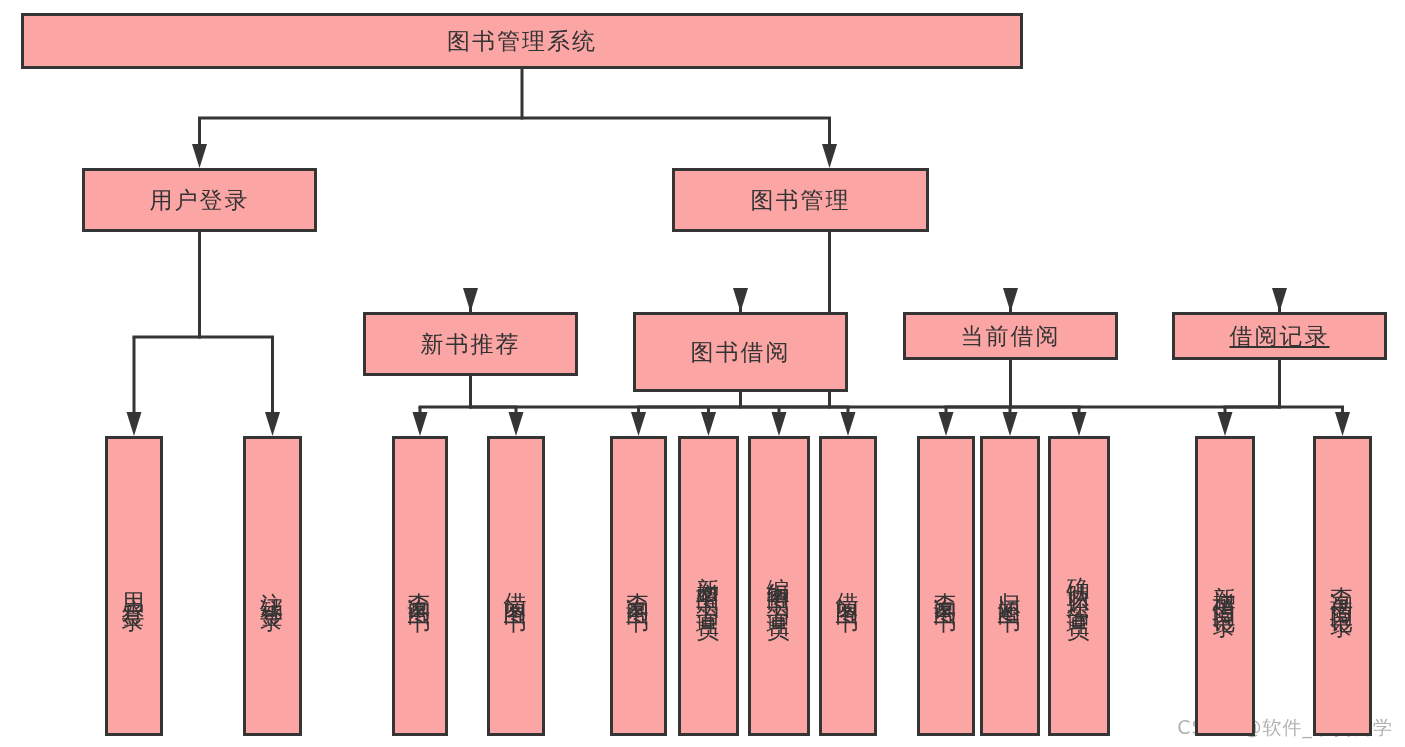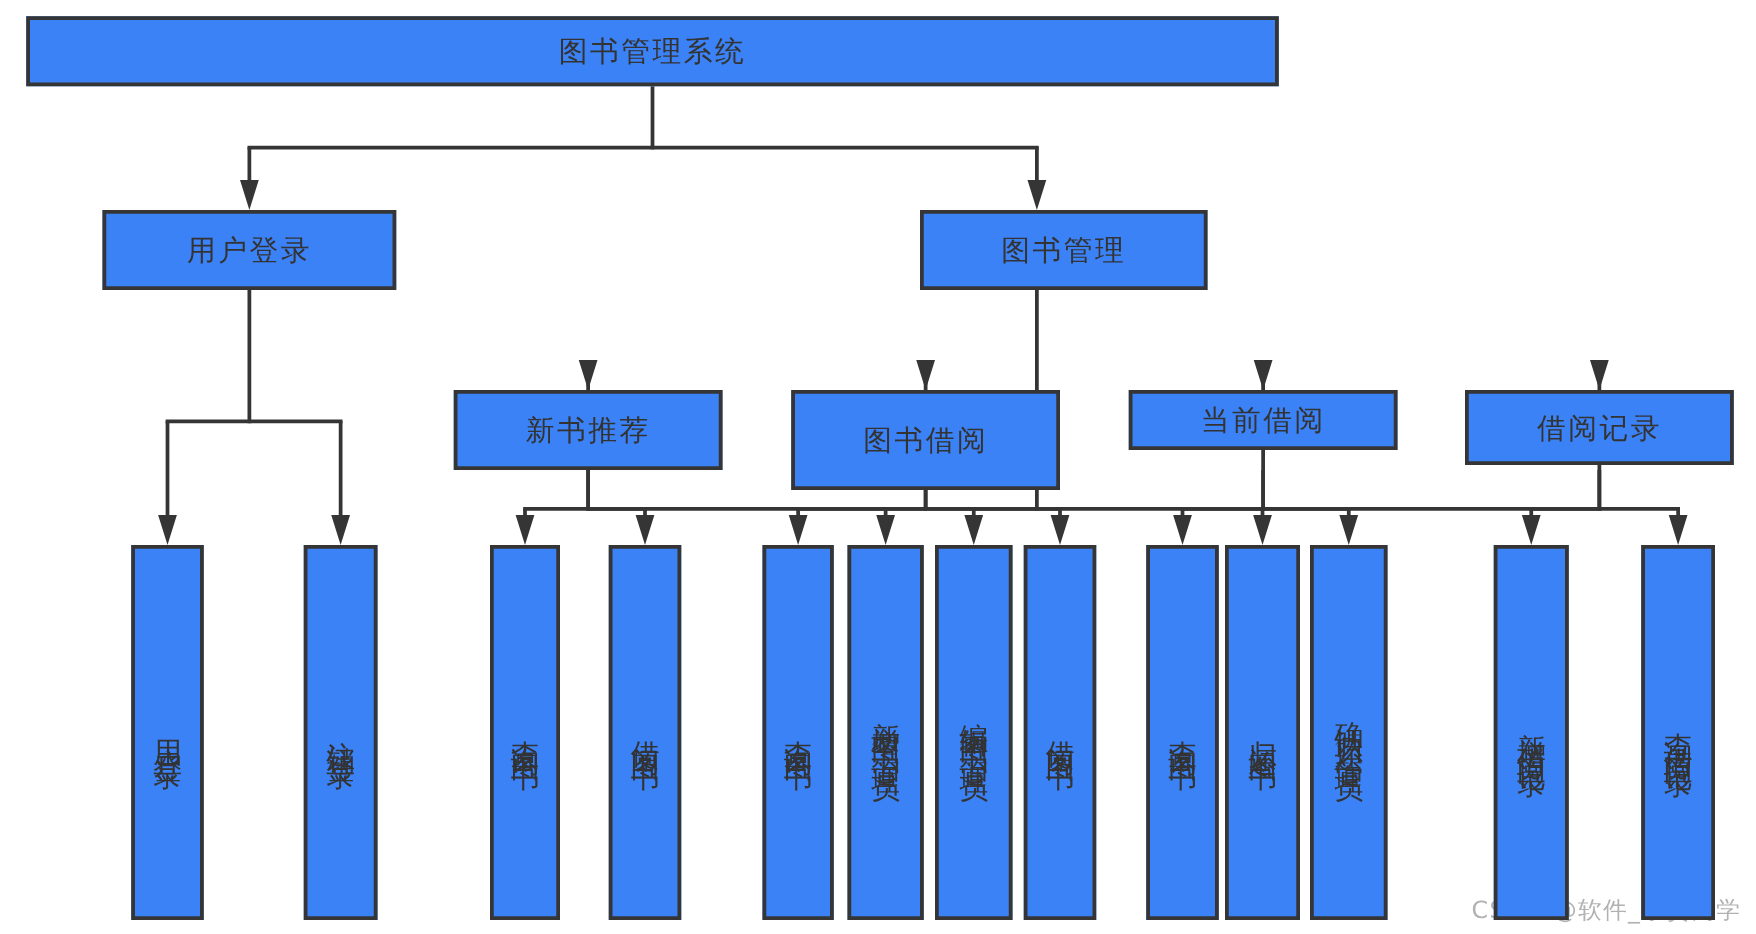--- a/index.html
+++ b/index.html
@@ -25,21 +25,21 @@
     stroke-width: 3;
   }
   #connectors polygon {
     fill: #353535;
     stroke: none;
   }
   .node {
     position: absolute;
     box-sizing: border-box;
     border: 3px solid #353535;
-    background: #3b82f6;
+    background: #fca5a5;
     display: flex;
     align-items: center;
     justify-content: center;
     font-size: 23px;
     color: #333333;
     letter-spacing: 2px;
     white-space: nowrap;
     text-align: center;
   }
   .node.vertical {
@@ -113,25 +113,25 @@
       <line x1="1223.5" y1="407" x2="1344" y2="407"></line>
       <line x1="1225" y1="407" x2="1225" y2="422"></line>
       <polygon points="1217.5,412 1232.5,412 1225,436"></polygon>
       <line x1="1342.5" y1="407" x2="1342.5" y2="422"></line>
       <polygon points="1335,412 1350,412 1342.5,436"></polygon>
     </svg>
 
   <div class="watermark">CSDN @软件_小贺同学</div>
 <div class="node" style="left: 21px; top: 13px; width: 1002px; height: 56px;">图书管理系统</div>
     <div class="node" style="left: 82px; top: 168px; width: 235px; height: 64px;">用户登录</div>
-    <div class="node" style="left: 736px; top: 168px; width: 230px; height: 64px; font-family: Liberation Serif, serif;">图书管理</div>
+    <div class="node" style="left: 672px; top: 168px; width: 257px; height: 64px; font-family: Liberation Serif, serif;">图书管理</div>
     <div class="node" style="left: 363px; top: 312px; width: 215px; height: 64px;">新书推荐</div>
     <div class="node" style="left: 633px; top: 312px; width: 215px; height: 80px;">图书借阅</div>
     <div class="node" style="left: 903px; top: 312px; width: 215px; height: 48px;">当前借阅</div>
-    <div class="node" style="left: 1172px; top: 312px; width: 215px; height: 60px;">借阅记录</div>
+    <div class="node" style="left: 1172px; top: 312px; width: 215px; height: 48px; text-decoration: underline;">借阅记录</div>
     <div class="node vertical" style="left: 105px; top: 436px; width: 58px; height: 300px;">用户登录</div>
     <div class="node vertical" style="left: 243px; top: 436px; width: 59px; height: 300px;">注销登录</div>
     <div class="node vertical" style="left: 392px; top: 436px; width: 56px; height: 300px;">查询图书</div>
     <div class="node vertical" style="left: 487px; top: 436px; width: 58px; height: 300px;">借阅图书</div>
     <div class="node vertical" style="left: 610px; top: 436px; width: 57px; height: 300px;">查询图书</div>
     <div class="node vertical" style="left: 678px; top: 436px; width: 61px; height: 300px;">新增图书（管理员）</div>
     <div class="node vertical" style="left: 748px; top: 436px; width: 62px; height: 300px;">编辑图书（管理员）</div>
     <div class="node vertical" style="left: 819px; top: 436px; width: 58px; height: 300px;">借阅图书</div>
     <div class="node vertical" style="left: 917px; top: 436px; width: 58px; height: 300px;">查询图书</div>
     <div class="node vertical" style="left: 980px; top: 436px; width: 60px; height: 300px;">归还图书</div>

